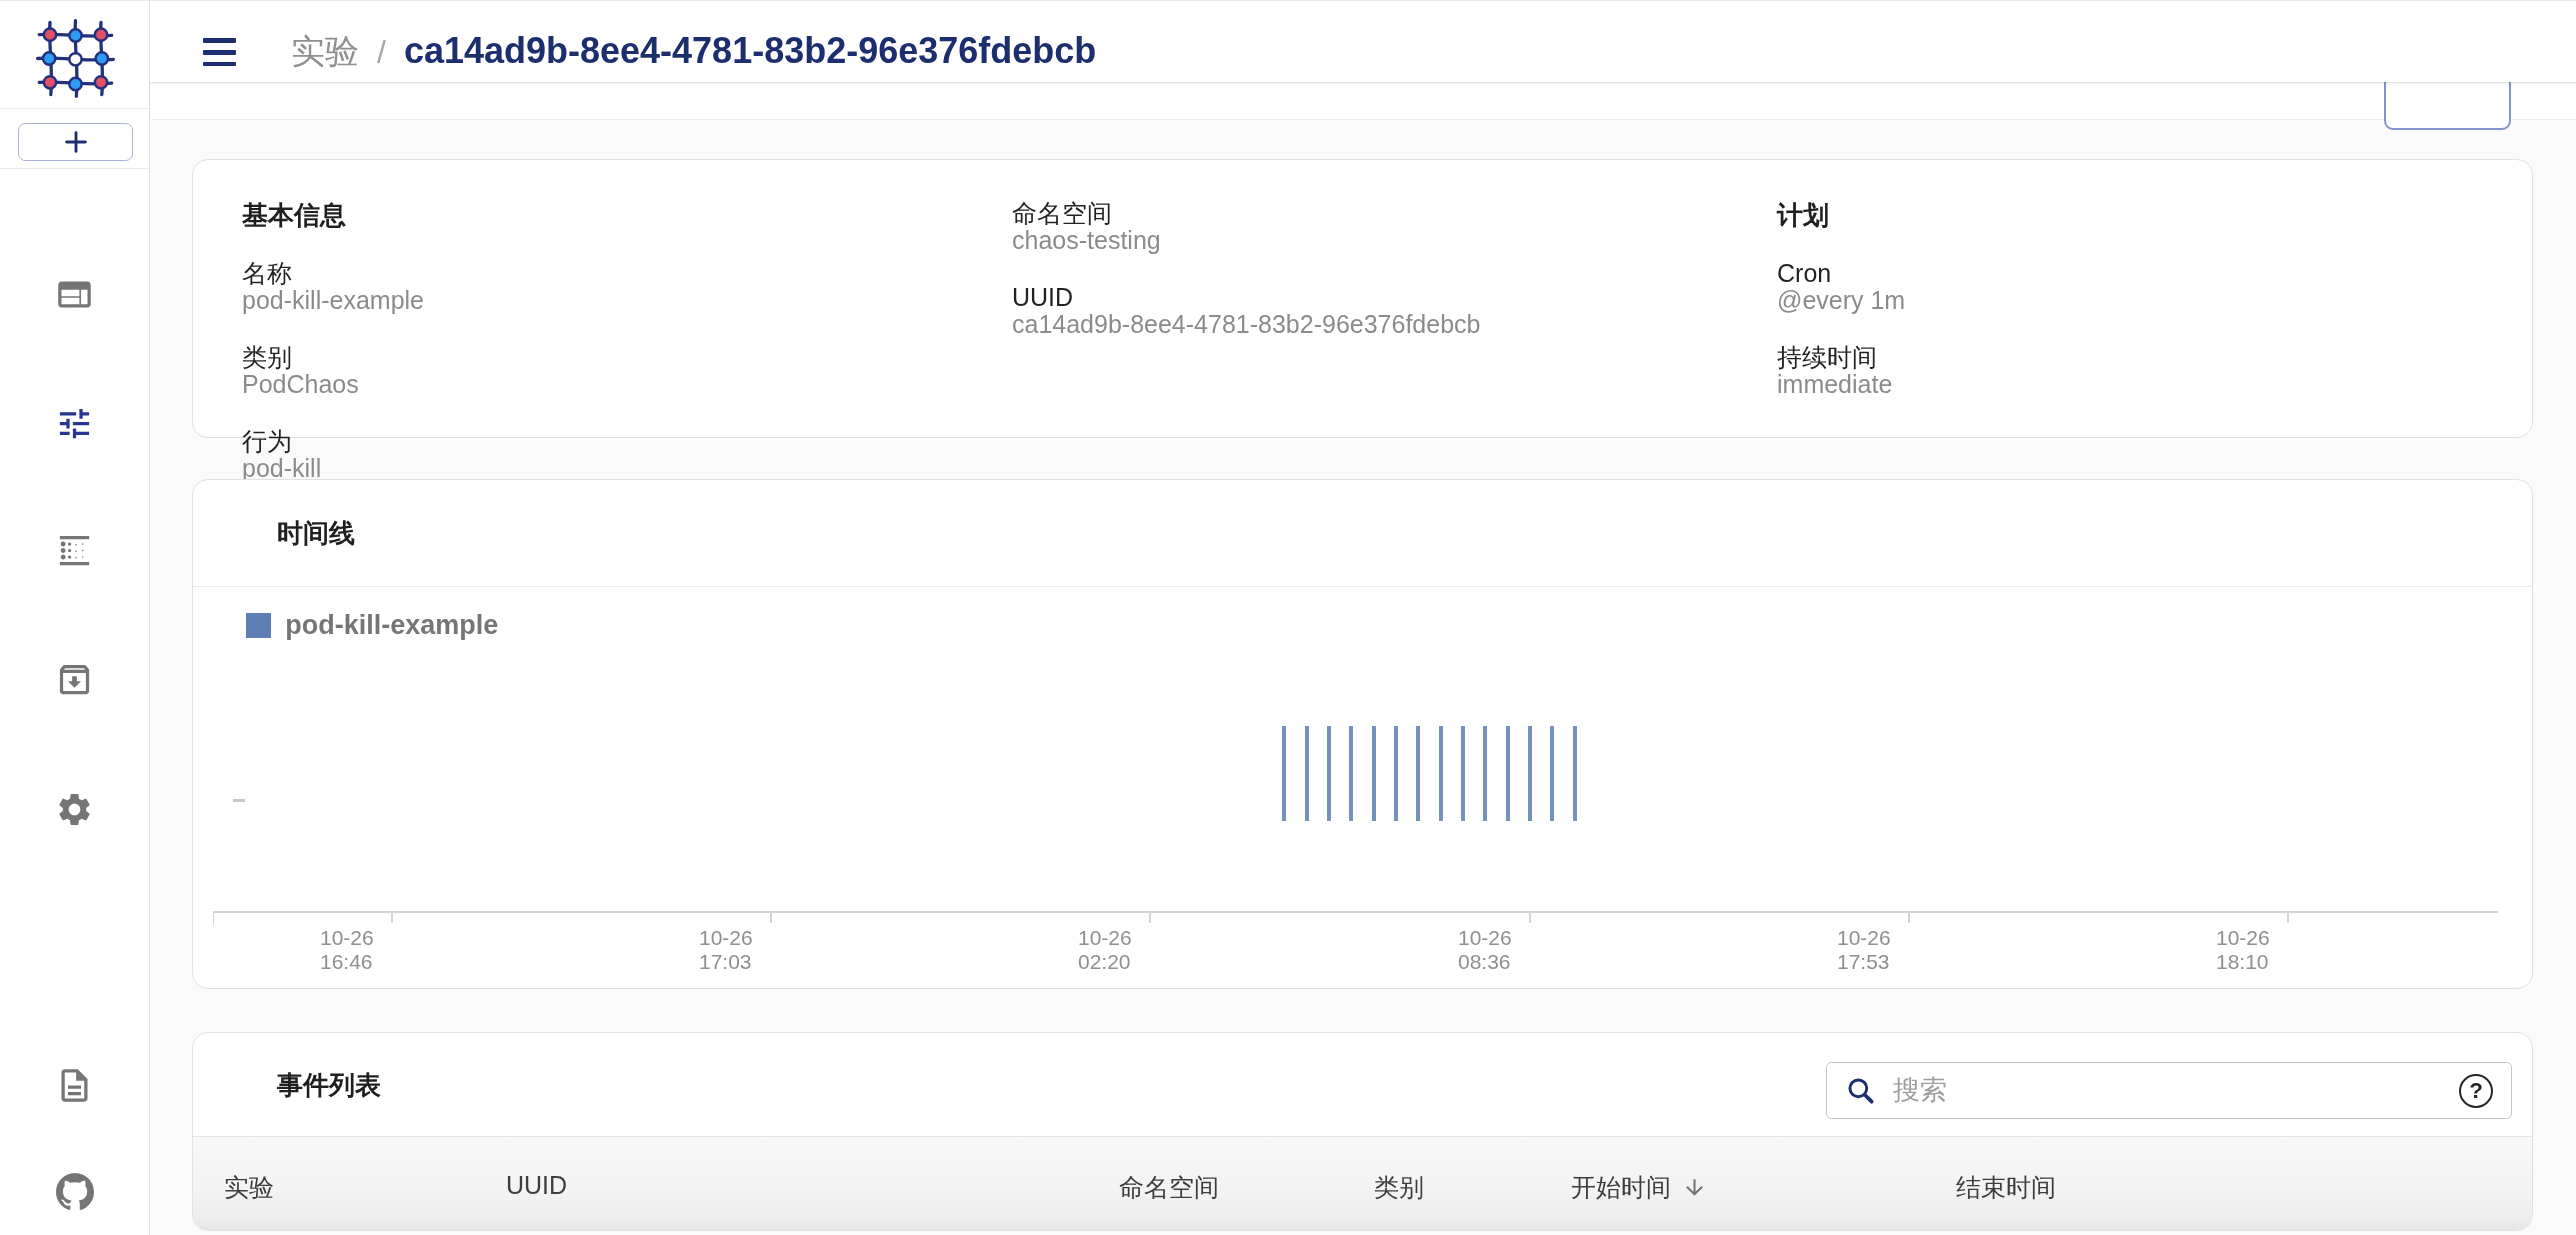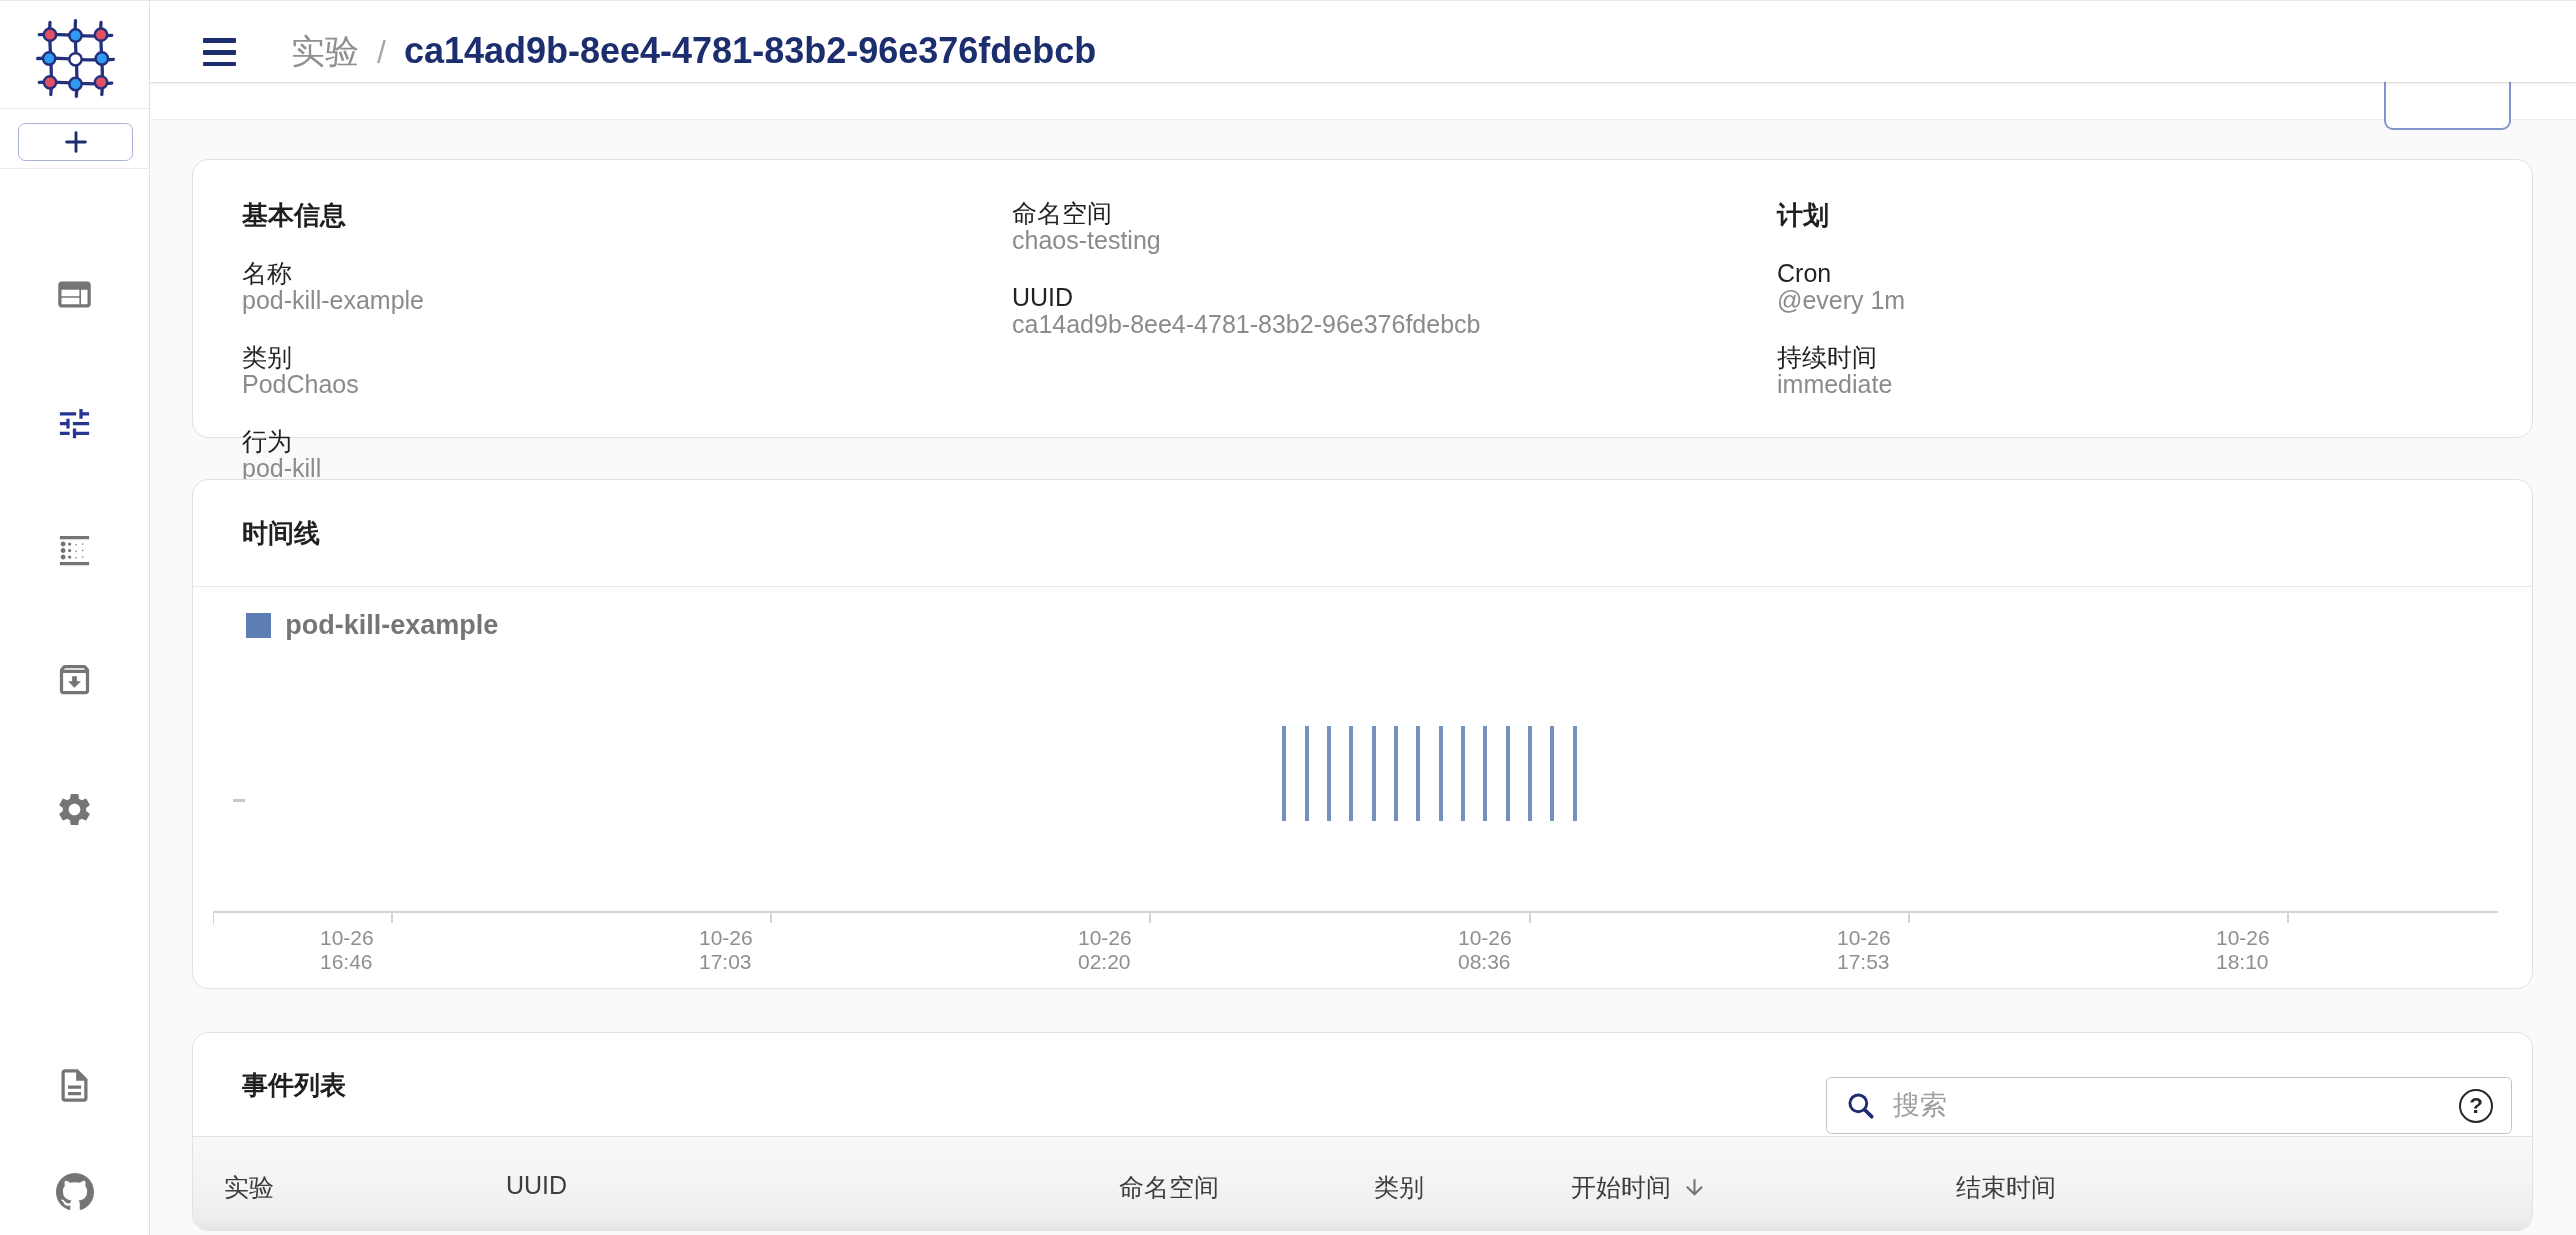--- a/index.html
+++ b/index.html
@@ -56,35 +56,35 @@
   .card-timeline { top: 478px; height: 510px; }
   .card-events { top: 1031px; height: 199px; overflow: hidden; }
   
   .info-col { position: absolute; top: 40px; }
   .info-col h3 { font-size: 26px; line-height: 30px; font-weight: bold; color: #1f1f1f; margin-bottom: 30px; }
   .info-row { display: flex; line-height: 27px; margin-bottom: 30px; font-size: 25px; flex-direction: column; }
   .info-row .lbl { color: rgba(0,0,0,0.87); flex-shrink: 0; }
   .info-row .val { color: #8b8b8b; }
   
   .tl-header { position: absolute; left: 0; top: 0; width: 100%; height: 107px; border-bottom: 0.9px solid #e8e8e8; display: flex; align-items: center; padding-left: 49px; }
-  .tl-header h3, .ev-title { font-size: 26px; font-weight: bold; color: #1f1f1f; }
+  .tl-header h3, .ev-title { font-size: 26px; font-weight: bold; color: #1f1f1f; margin-left: 35px; }
   .legend { position: absolute; left: 53px; top: 130px; display: flex; align-items: center; cursor: pointer; }
   .legend-swatch { width: 25px; height: 25px; margin-right: 14.3px; }
   .legend-label { font-size: 27px; font-weight: bold; color: #757575; }
   .chart-bar { position: absolute; top: 246px; width: 3.6px; height: 95px; opacity: 0.85; }
   .axis-line { position: absolute; left: 19.7px; top: 431px; width: 2285px; height: 1.8px; background: #d4d4d4; }
   .axis-endtick { position: absolute; left: 19.7px; top: 431px; width: 1.8px; height: 14.3px; background: #d4d4d4; }
   .axis-tick { position: absolute; top: 432px; width: 1.8px; height: 10.7px; background: #d4d4d4; }
   .axis-label { position: absolute; top: 446px; width: 143px; margin-left: -72px; text-align: left; font-size: 21px; line-height: 24px; color: #8f8f8f; }
   .y-dash { position: absolute; left: 40px; top: 319px; width: 11.6px; height: 2.7px; background: #c8c8c8; }
   
   .ev-header { position: absolute; left: 0; top: 0; width: 100%; height: 104px; border-bottom: 0.9px solid #e3e3e3; }
   .ev-title { position: absolute; left: 49px; top: 35px; }
   .search-box {
-    position: absolute; left: 1633px; top: 44px; width: 686px; height: 57px;
+    position: absolute; left: 1633px; top: 29px; width: 686px; height: 57px;
     border: 0.9px solid #c2c2c2; border-radius: 5.4px; background: #fff;
     display: flex; align-items: center; padding: 0 18px;
   }
   .search-box input {
     flex: 1; border: none; outline: none; background: transparent;
     font-size: 27px; color: #555; margin-left: 16px;
     font-family: "Liberation Sans", "DejaVu Sans", sans-serif;
   }
   .search-box input::placeholder { color: #9e9e9e; opacity: 1; }
   .help-circle {

